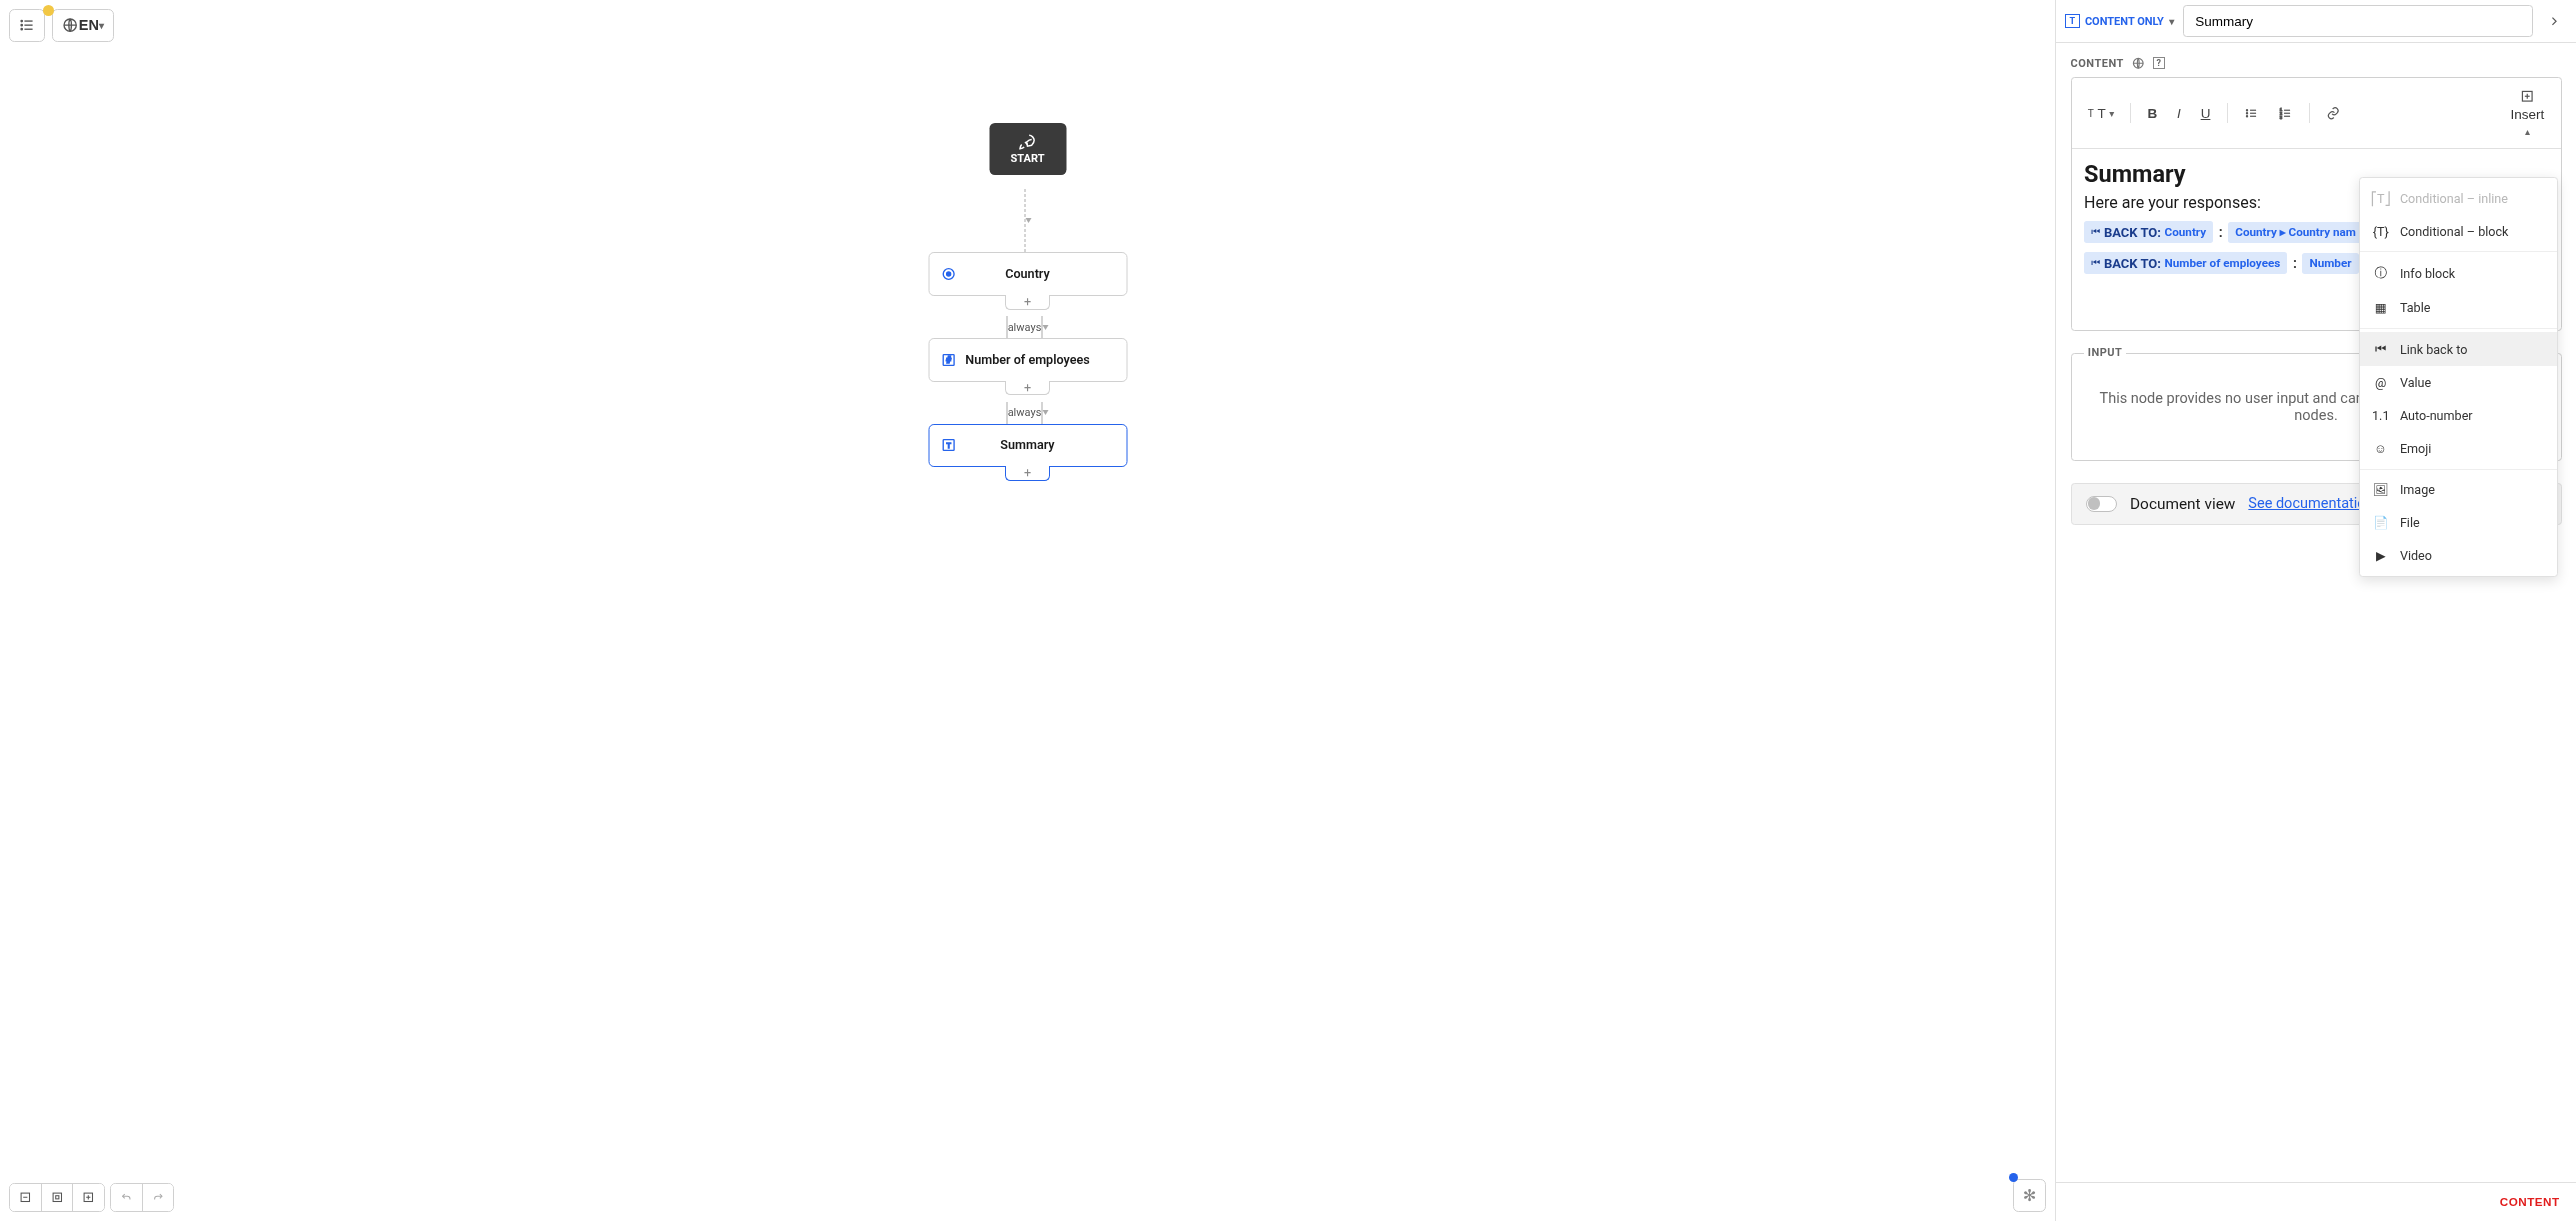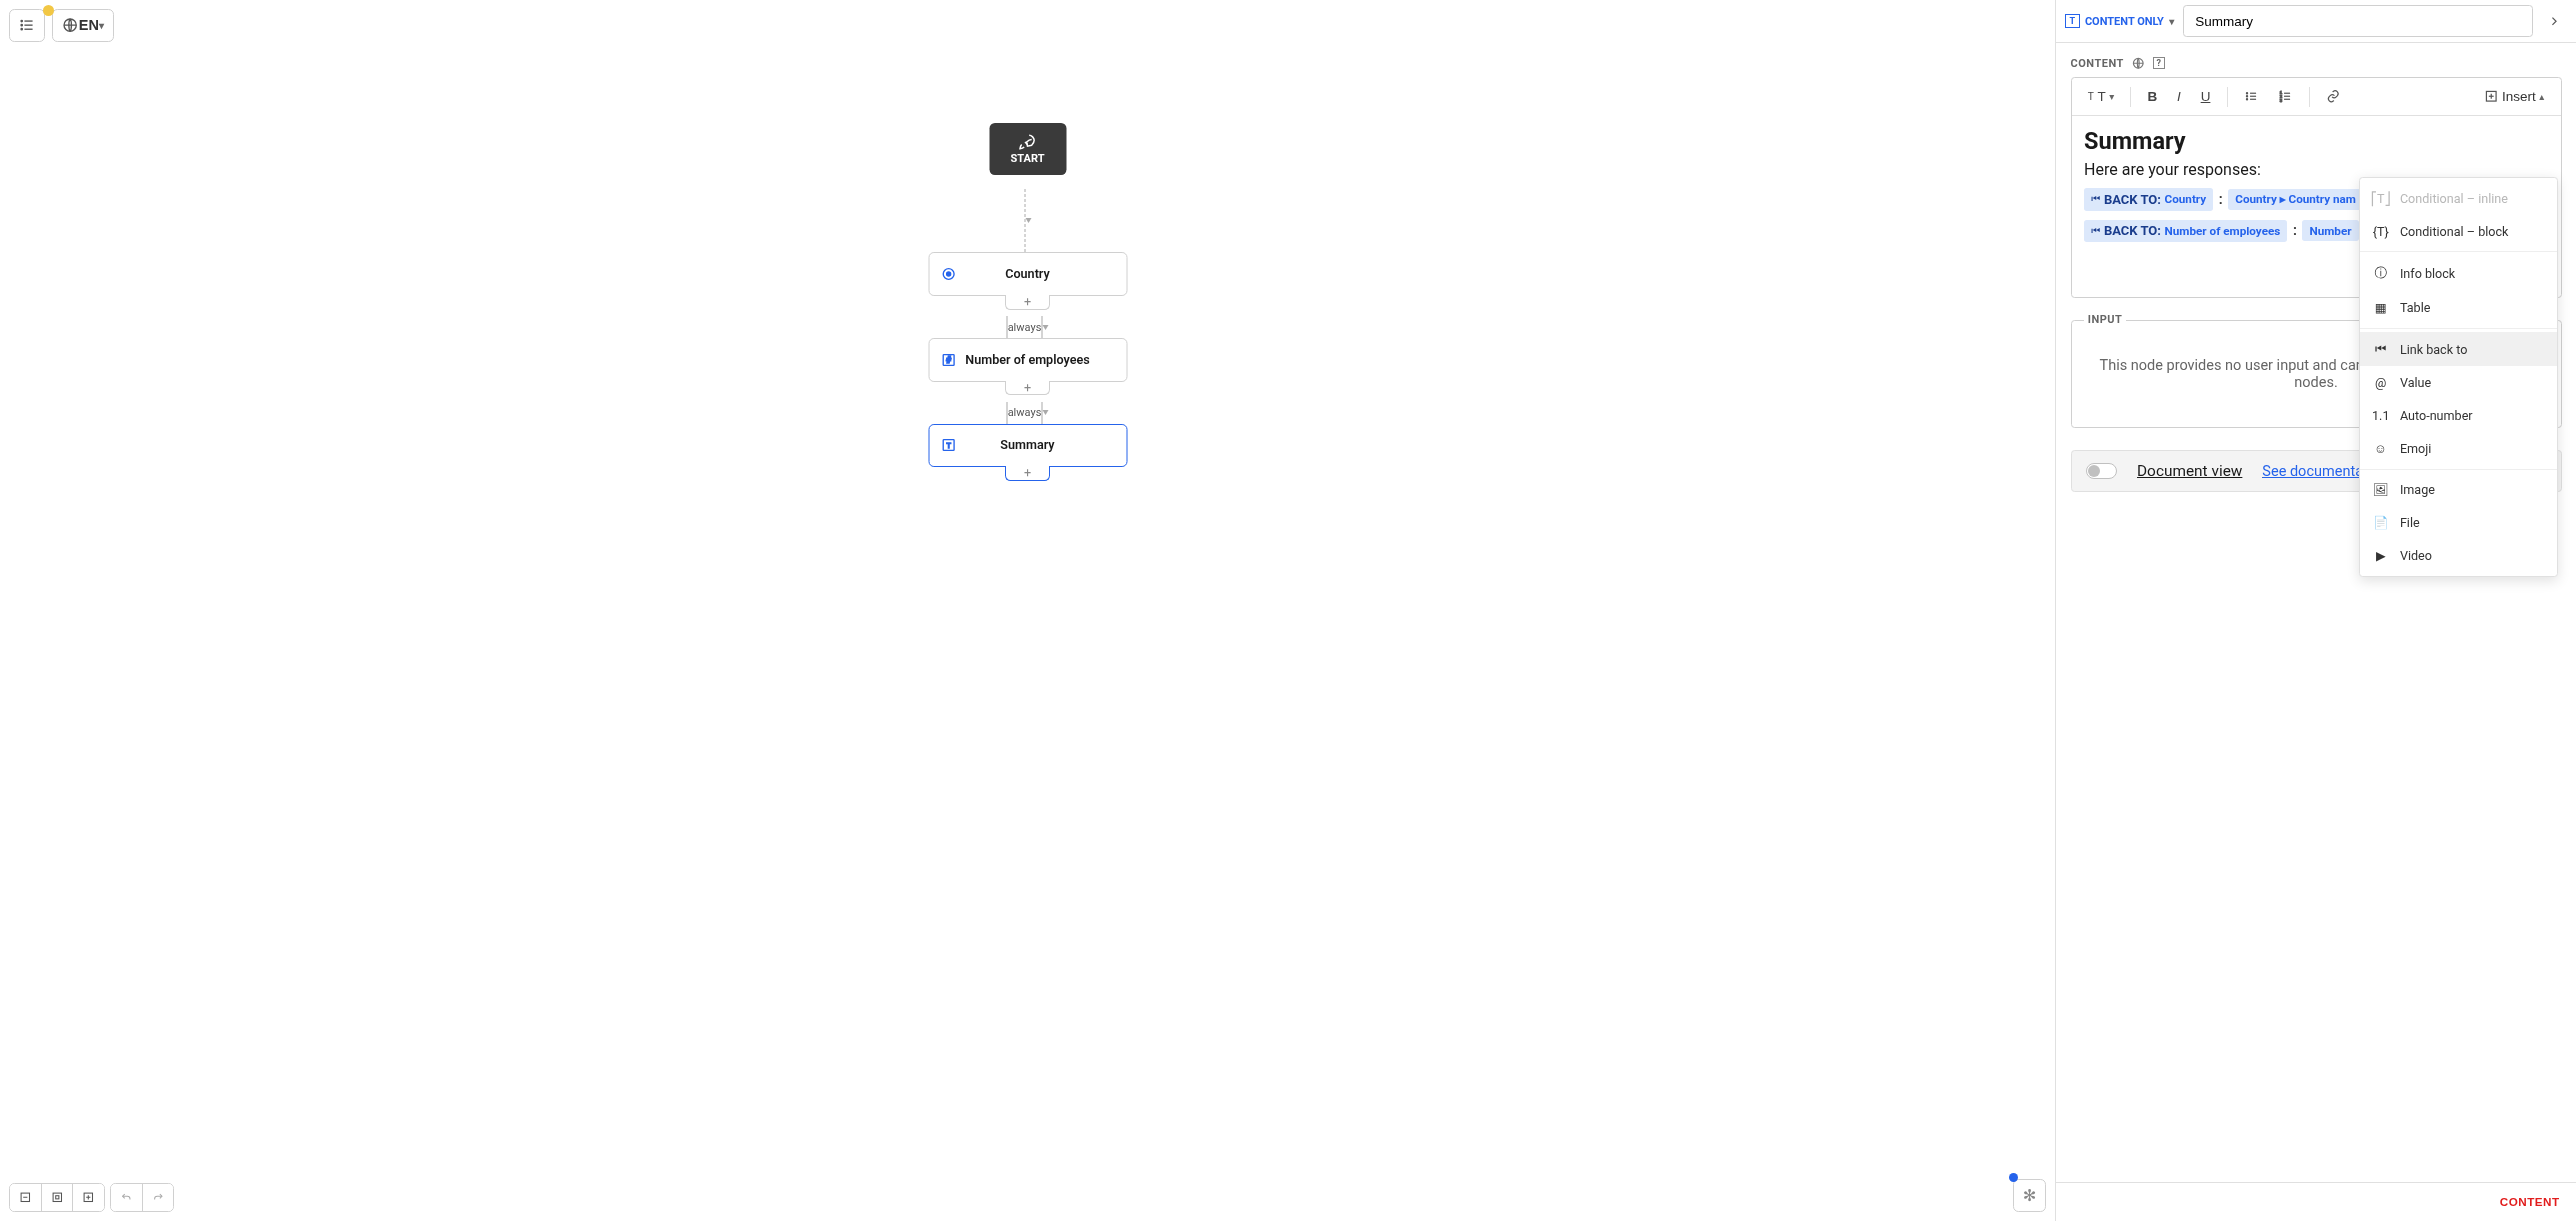--- a/index.html
+++ b/index.html
@@ -40,36 +40,36 @@
 .close-panel { background:none; border:none; cursor:pointer; color:#555; padding: 5.4px; }
 
 .sp-body { padding: 12.6px 14.5px; overflow: auto; flex: 1; position: relative; }
 .section-label { font-size: 11px; font-weight: 700; color: #666; letter-spacing: 0.5px; display: flex; align-items: center; gap: 7.2px; margin-bottom: 7.2px; }
 .help-badge { border: 0.9px solid #888; font-size: 9px; padding: 0 2.7px; color: #666; }
 
 .rte { border: 0.9px solid #d0d0d0; border-radius: 3.6px; margin-bottom: 22px; }
 .rte-toolbar { display: flex; align-items:center; padding: 5.4px 7.2px; border-bottom: 0.9px solid #e0e0e0; gap: 1.8px; }
 .rte-toolbar .div { width: 0.9px; height: 20px; background: #e0e0e0; margin: 0 5.4px; }
 .rte-btn { background:none; border:none; padding: 5.4px 9px; cursor:pointer; color:#444; font-size: 13.5px; display:flex; align-items:center; gap:3.6px; }
-.rte-btn.insert { margin-left: auto; font-size: 13.5px; color: #333; }
+.rte-btn.insert { margin-left: auto; font-size: 13.5px; color: #333; flex-direction: column; }
 .rte-content { padding: 11px 12.6px; min-height: 181px; }
 .rte-content h2 { font-size: 23.5px; font-weight: 700; margin-bottom: 5.4px; }
 .rte-content p { font-size: 16px; margin-bottom: 9px; }
 .chip-row { display: flex; align-items: center; gap: 5.4px; margin-bottom: 9px; flex-wrap: nowrap; }
 .chip { background: #dce8fb; color: #1a3c8c; padding: 3.6px 7.2px; border-radius: 2.7px; font-size: 11.7px; display: inline-flex; align-items:center; gap: 3.6px; white-space: nowrap; }
 .chip .bt { font-size: 13px; font-weight: 700; color: #1a3c8c; }
 .chip .cv { font-weight: 700; color: #2563eb; }
 .chip .rewind { font-size: 10px; }
 .colon { font-weight: 600; color: #333; }
 
 .input-box { border: 0.9px solid #d0d0d0; border-radius: 3.6px; position: relative; padding: 36px 18px 36px; text-align: center; color: #666; font-size: 14.5px; }
 .input-box .legend { position: absolute; top: -8.1px; left: 12.6px; background: #fff; padding: 0 3.6px; font-size: 11px; font-weight: 700; color: #666; letter-spacing: 0.5px; }
 .input-box .bulb { position: absolute; top: 7.2px; right: 11px; color: #2563eb; }
 
-.docview { border: 0.9px solid #e0e0e0; background: #f4f4f4; border-radius: 3.6px; padding: 11px 14.5px; display:flex; align-items:center; gap: 20px; margin-top: 22px; font-size: 15.4px; text-decoration: underline; }
+.docview { border: 0.9px solid #e0e0e0; background: #f4f4f4; border-radius: 3.6px; padding: 11px 14.5px; display:flex; align-items:center; gap: 13px; margin-top: 22px; font-size: 15.4px; }
 .toggle { width: 31px; height: 16.3px; border-radius: 9px; background: #fff; border: 0.9px solid #c0c0c0; position: relative; cursor: pointer; }
 .toggle::after { content: ""; width: 12.6px; height: 12.6px; border-radius: 50%; background: #c0c0c0; position: absolute; top: 0.9px; left: 0.9px; }
 .doclink { color: #2563eb; text-decoration: underline; cursor: pointer; font-size: 14.5px; }
 
 .sp-footer { border-top: 0.9px solid #e0e0e0; padding: 12.6px 16.3px; display: flex; justify-content: flex-end; }
 .delete-btn { background: none; border: none; color: #e11d1d; font-weight: 700; font-size: 11.7px; letter-spacing: 0.5px; cursor: pointer; }
 
 .dropdown-menu { position: absolute; top: 134px; right: 18px; width: 199px; background: #fff; border: 0.9px solid #e0e0e0; border-radius: 3.6px; box-shadow: 0 3.6px 12.6px rgba(0,0,0,.12); z-index: 30; padding: 3.6px 0; }
 .dropdown-menu .mgroup + .mgroup { border-top: 0.9px solid #eee; margin-top: 3.6px; padding-top: 3.6px; }
 .menu-item { display: flex; align-items:center; gap: 11px; padding: 9px 12.6px; font-size: 12.6px; color: #333; cursor: pointer; }

